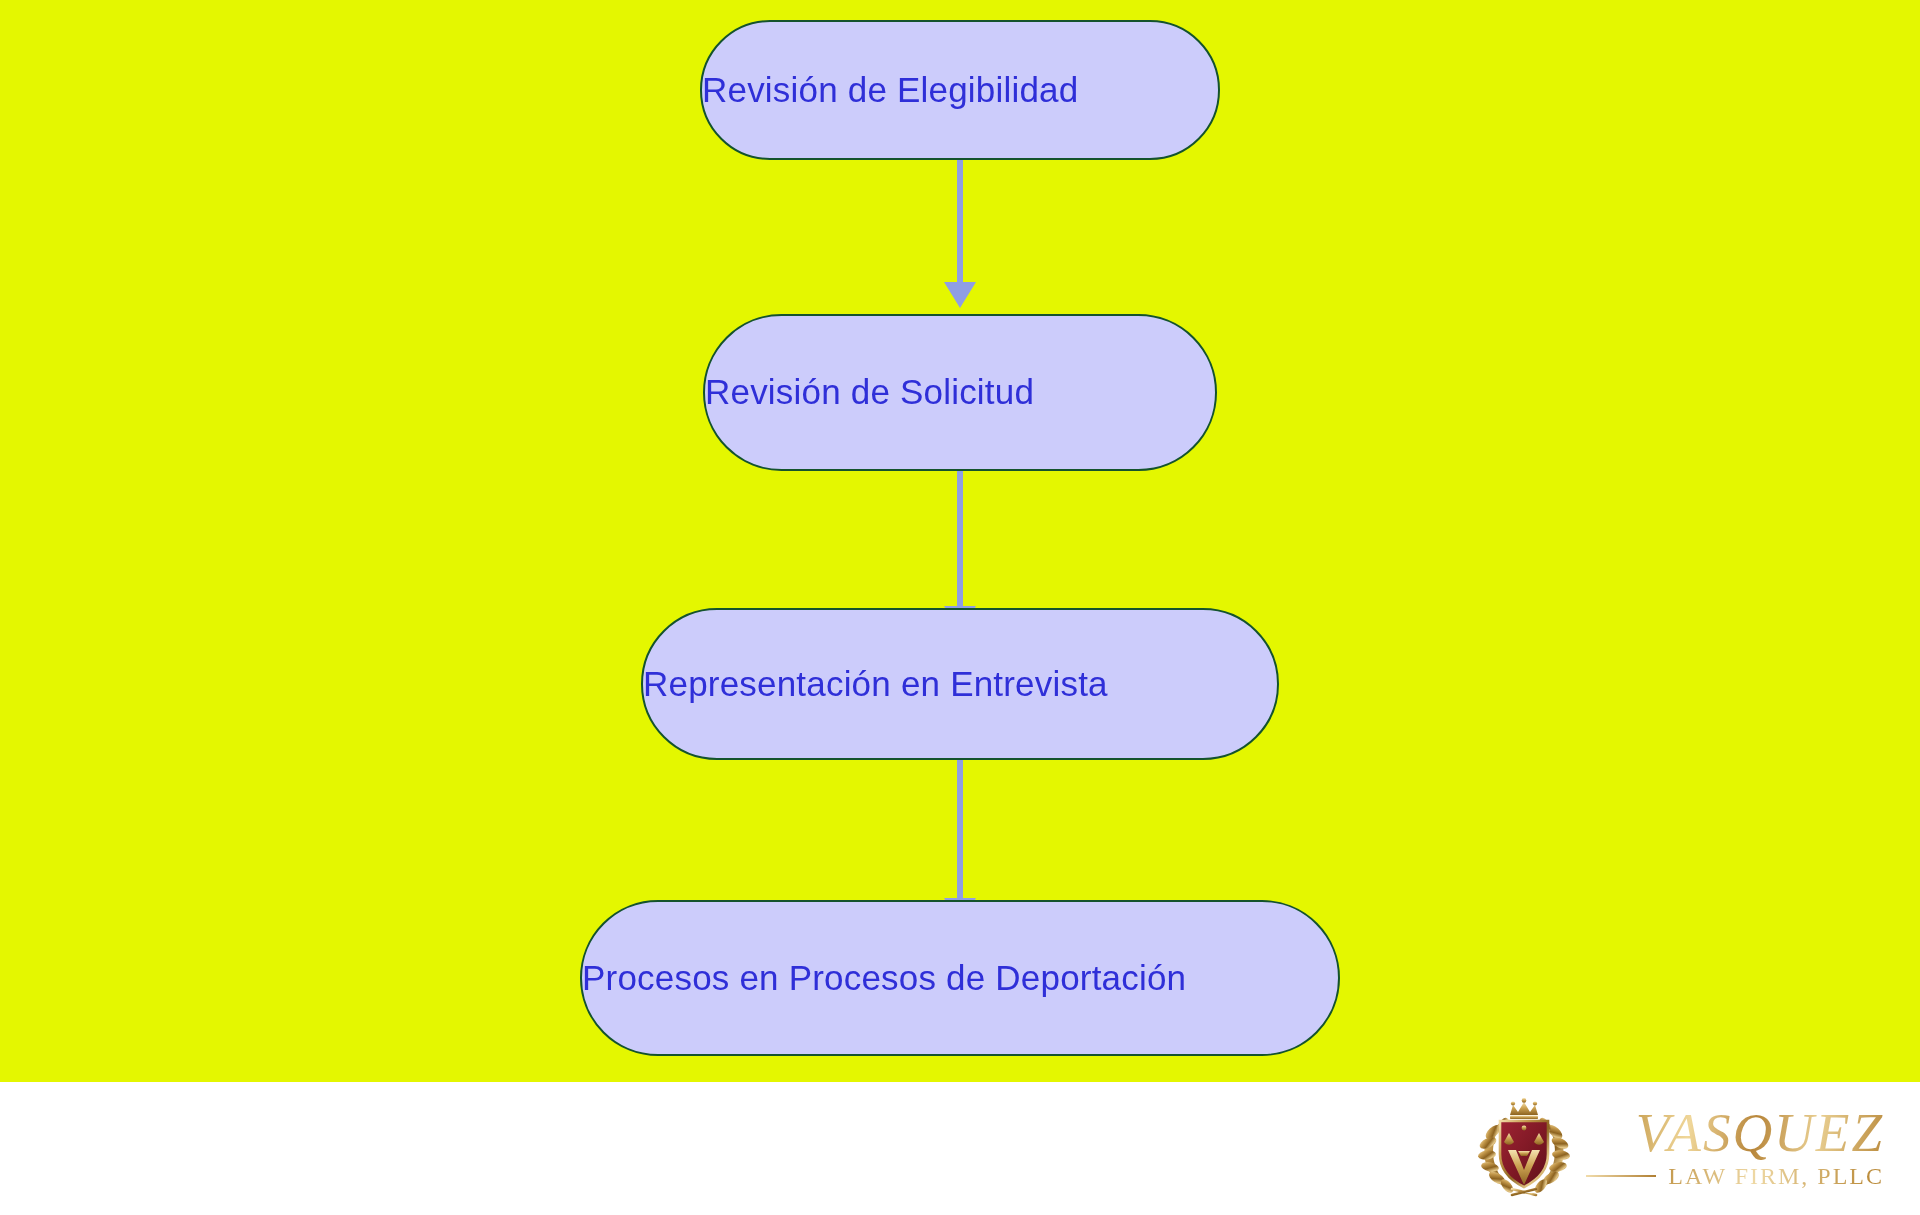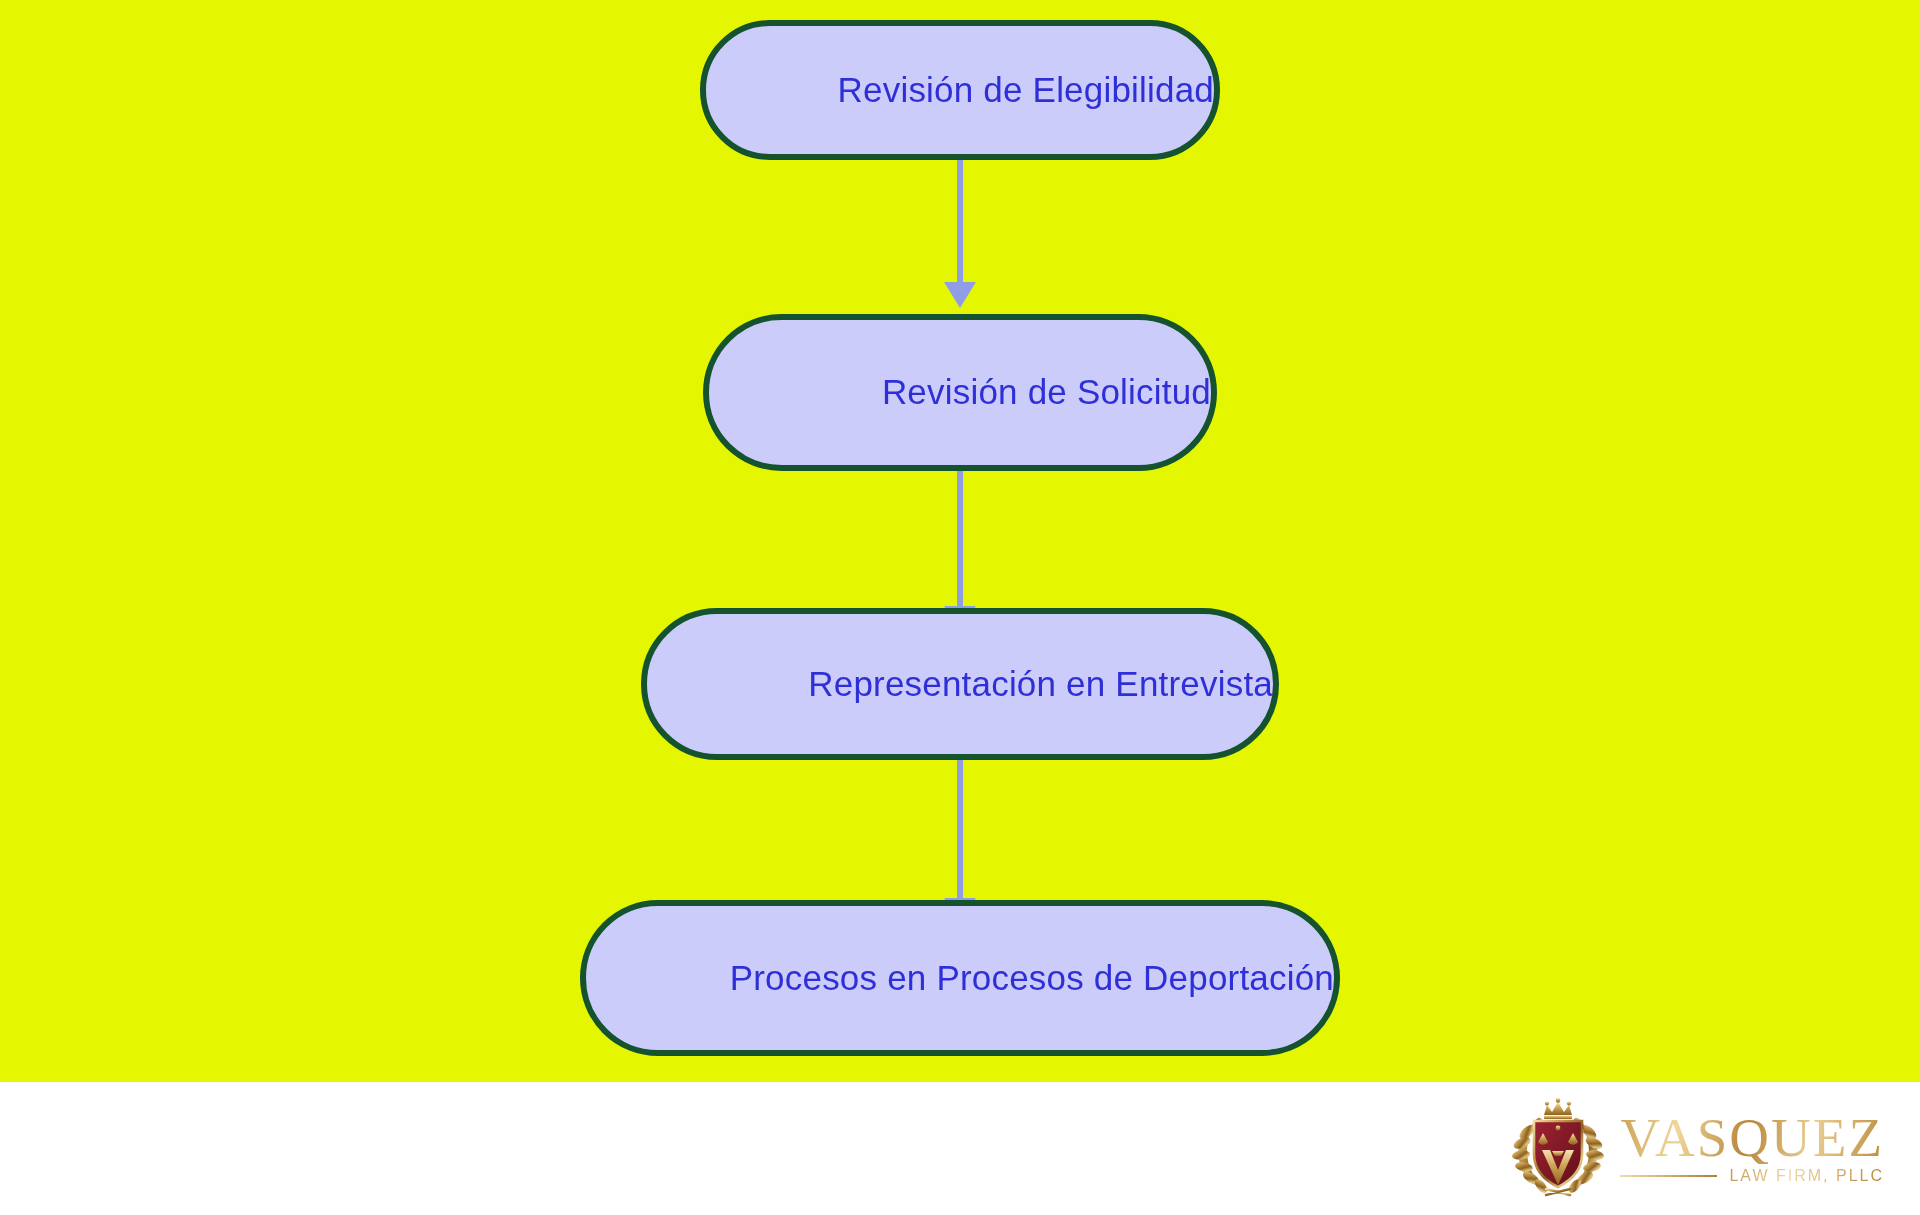--- a/index.html
+++ b/index.html
@@ -34,25 +34,25 @@
     position: absolute;
     left: 0;
     top: 0;
     width: 1920px;
     height: 1082px;
   }
   .node {
     position: absolute;
     box-sizing: border-box;
     background: #ccccfb;
-    border: 6px solid #14532d;
+    border: 2px solid #14532d;
     border-radius: 90px;
     display: flex;
     align-items: center;
-    justify-content: flex-end;
+    justify-content: flex-start;
     text-align: center;
   }
   .node-label {
     color: #2f2fd8;
     font-family: "Liberation Sans", sans-serif;
     font-size: 35px;
     font-weight: 400;
     letter-spacing: 0.2px;
     line-height: 1.15;
     white-space: nowrap;
@@ -113,38 +113,39 @@
     font-family: "Liberation Serif", serif;
     font-size: 55px;
     line-height: 0.98;
     letter-spacing: 2px;
     font-weight: 400;
     background: linear-gradient(100deg, #caa255 0%, #f0d79a 22%, #b8863a 48%, #e9cf92 72%, #bb8c3f 100%);
     -webkit-background-clip: text;
     background-clip: text;
     color: transparent;
     white-space: nowrap;
+    font-style: italic;
   }
   #logo-sub-row {
     display: flex;
     align-items: center;
     gap: 12px;
     margin-top: 3px;
     width: 100%;
     justify-content: flex-end;
   }
   #logo-rule {
     flex: 1 1 auto;
     height: 2px;
     min-width: 70px;
     background: linear-gradient(90deg, #f1dcab 0%, #b07f33 100%);
   }
   #logo-tagline {
-    font-family: Liberation Sans, sans-serif;
-    font-size: 16px;
+    font-family: Liberation Serif, serif;
+    font-size: 24px;
     letter-spacing: 2.0px;
     white-space: nowrap;
     background: linear-gradient(100deg, #c49a4e 0%, #eed8a4 40%, #b5832f 100%);
     -webkit-background-clip: text;
     background-clip: text;
     color: transparent;
   }
 </style>
 </head>
 <body>

